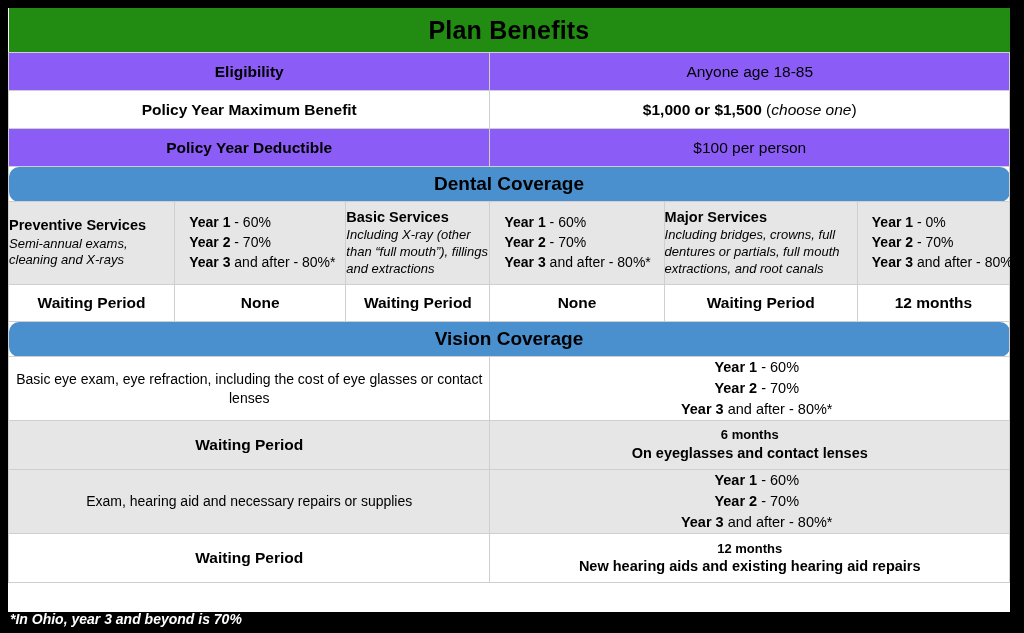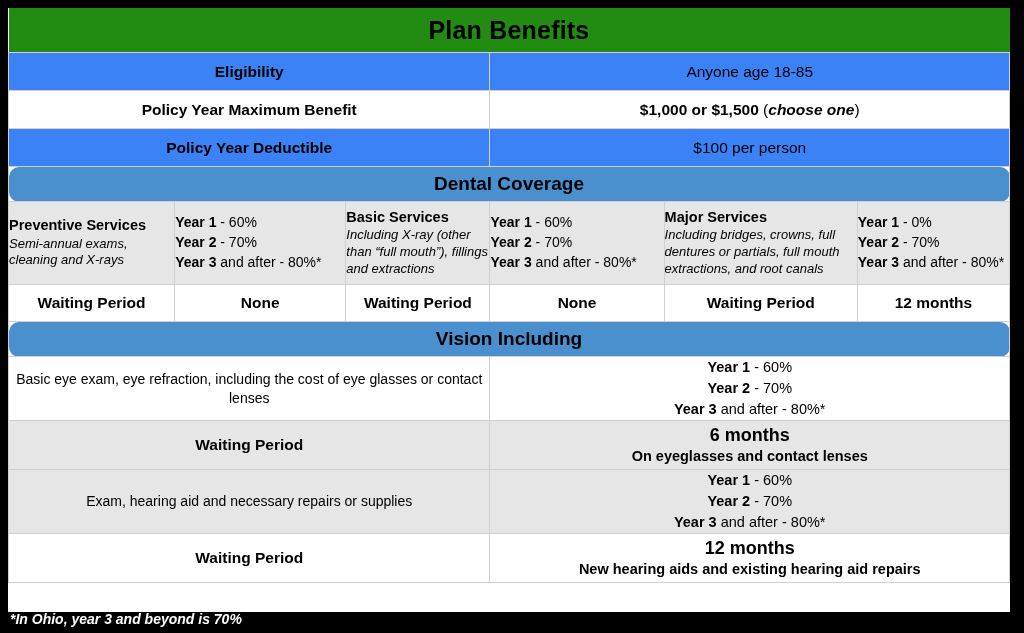--- a/index.html
+++ b/index.html
@@ -49,37 +49,37 @@
     height: 44px;
     border: none !important;
   }
   .title-text {
     font-size: 25px;
     font-weight: bold;
     color: #000000;
     letter-spacing: .2px;
   }
   
-  .info-row-gray td { background: #3b82f6; }
+  .info-row-gray td { background: #8b5cf6; }
   .info-row-white td { background: #ffffff; }
   .info-label {
     text-align: center;
     font-weight: bold;
     font-size: 15.5px;
     height: 37px;
     padding: 4px 8px;
   }
   .info-value {
     text-align: center;
     font-size: 15.5px;
     height: 37px;
     padding: 4px 8px;
   }
   .info-value b { font-weight: bold; }
-  .info-value i { font-style: italic; font-weight: bold; }
+  .info-value i { font-style: italic; font-weight: normal; }
   
   .section-cell {
     background: #4A90CE;
     text-align: center;
     height: 34px;
     padding: 2px 8px;
     border-radius: 10px;
   }
   .section-text {
     font-size: 19px;
@@ -113,21 +113,21 @@
     padding: 8px 7px 9px 9px;
     vertical-align: top;
     height: 82px;
   }
   .year-line {
     font-size: 14px;
     line-height: 1.42;
     display: block;
     white-space: nowrap;
   }
-  .year-line b { font-weight: bold; }
+  .year-line b { font-weight: bold; margin-left: 14px; }
   
   .wait-cell {
     background: #ffffff;
     text-align: center;
     font-weight: bold;
     font-size: 15.5px;
     height: 36px;
     padding: 4px 6px;
   }
   
@@ -155,21 +155,21 @@
     font-size: 15.5px;
     padding: 8px;
     height: 48px;
   }
   .vh-wait-value {
     text-align: center;
     padding: 7px 10px;
     height: 48px;
   }
   .vh-wait-value .big {
-    font-size: 18px;
+    font-size: 13px;
     font-weight: bold;
     display: block;
     line-height: 1.35;
   }
   .vh-wait-value .sub {
     font-size: 14.5px;
     display: block;
     line-height: 1.35;
     font-weight: bold;
   }
@@ -267,21 +267,21 @@
         <td class="wait-cell">Waiting Period</td>
         <td class="wait-cell">None</td>
         <td class="wait-cell">Waiting Period</td>
         <td class="wait-cell">None</td>
         <td class="wait-cell">Waiting Period</td>
         <td class="wait-cell">12 months</td>
       </tr>
 
       <tr>
         <td class="section-cell" colspan="6">
-          <span class="section-text">Vision Including</span>
+          <span class="section-text">Vision Coverage</span>
         </td>
       </tr>
 
       <tr>
         <td class="vh-desc bg-white" colspan="3">Basic eye exam, eye refraction, including the cost of eye glasses or contact lenses</td>
         <td class="vh-years bg-white" colspan="3">
           <span class="year-line"><b>Year 1</b><span> - 60%</span></span>
           <span class="year-line"><b>Year 2</b><span> - 70%</span></span>
           <span class="year-line"><b>Year 3</b><span> and after - 80%*</span></span>
         </td>

